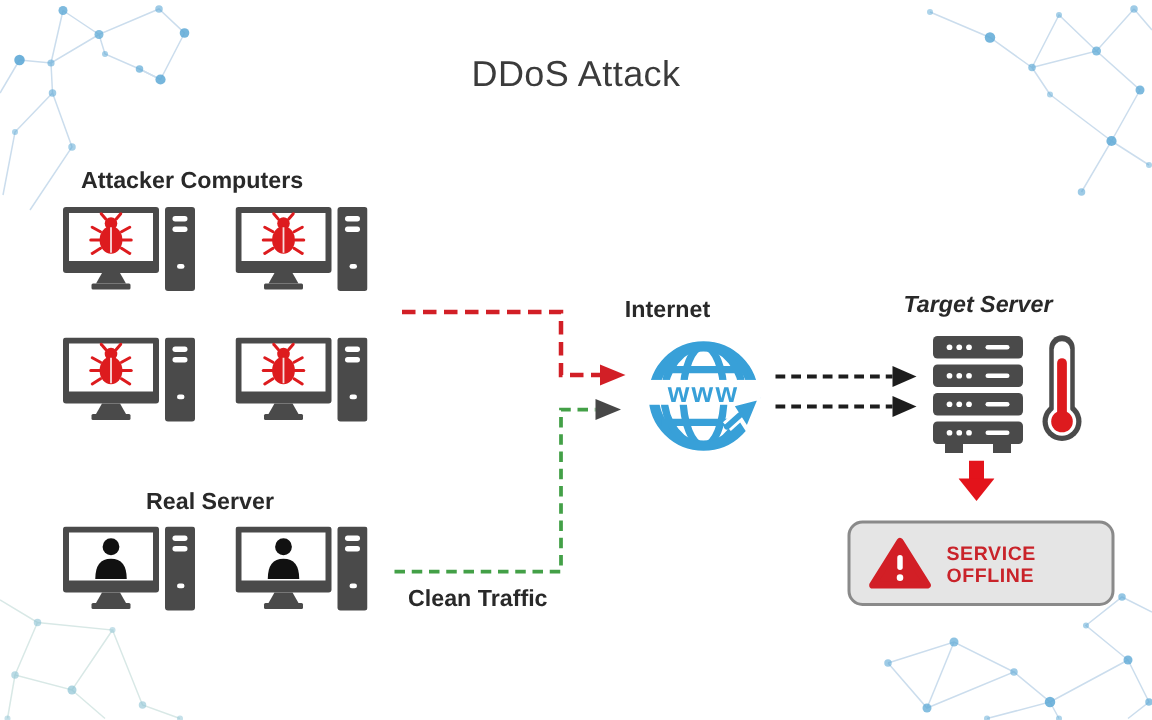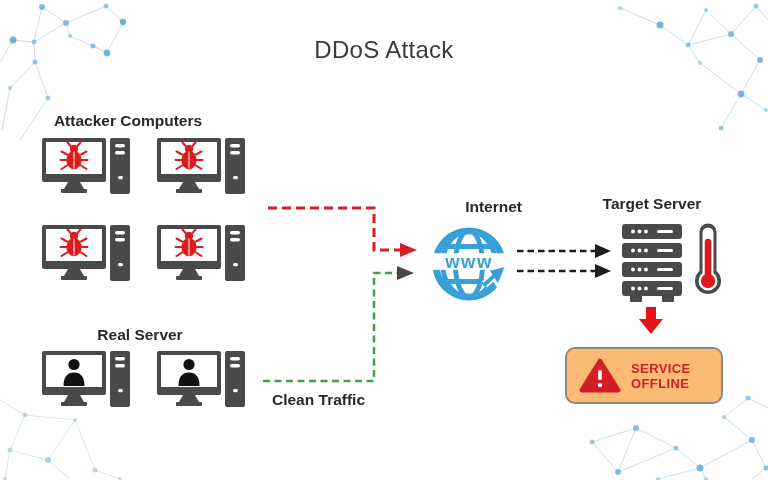--- a/index.html
+++ b/index.html
@@ -17,22 +17,22 @@
     position:absolute;font-size:15.5px;font-weight:600;color:#292929;white-space:nowrap;
   }
   .label.centered{text-align:center;}
   .pc{position:absolute;width:88px;height:58px;}
   .globe{position:absolute;left:431px;top:226px;width:76px;height:76px;}
   .server{position:absolute;left:622px;top:224px;width:60px;height:78px;}
   .thermo{position:absolute;left:694px;top:220px;width:28px;height:78px;}
   .down-arrow{position:absolute;left:639px;top:307px;width:24px;height:28px;}
   .arrows{position:absolute;left:0;top:0;pointer-events:none;}
   .status-box{
-    position:absolute;left:565px;top:347px;width:158px;height:57px;
-    background:#fdba74;border:2px solid #8a8a8a;border-radius:10px;
+    position:absolute;left:565px;top:347px;width:178px;height:57px;
+    background:#e5e5e5;border:2px solid #8a8a8a;border-radius:10px;
     box-sizing:border-box;display:flex;align-items:center;padding-left:12px;
   }
   .status-box .tri{width:42px;height:37px;flex:0 0 auto;}
   .status-text{
     margin-left:10px;font-size:13px;font-weight:700;color:#c9232a;letter-spacing:.4px;
   }
 </style>
 </head>
 <body>
 
@@ -209,39 +209,39 @@
     <g>
       <path d="M517,251 L595,251" fill="none" stroke="#1d1d1d" stroke-width="2.6" stroke-dasharray="6.5 4"></path>
       <polygon points="595,244 611,251 595,258" fill="#1d1d1d"></polygon>
     </g>
     <g>
       <path d="M517,271 L595,271" fill="none" stroke="#1d1d1d" stroke-width="2.6" stroke-dasharray="6.5 4"></path>
       <polygon points="595,264 611,271 595,278" fill="#1d1d1d"></polygon>
     </g>
   </svg>
 
-  <div class="label centered" style="left:422px;top:198px;width:100px;text-align:right;">Internet</div>
+  <div class="label centered" style="left:395px;top:198px;width:100px;">Internet</div>
   <svg class="globe" viewBox="0 0 78 78">
     <g fill="none" stroke="#38a0d8">
       <circle cx="39" cy="39" r="34" stroke-width="7"></circle>
       <ellipse cx="39" cy="39" rx="14" ry="34" stroke-width="5"></ellipse>
       <ellipse cx="39" cy="39" rx="27" ry="34" stroke-width="5"></ellipse>
       <line x1="9" y1="21" x2="69" y2="21" stroke-width="5"></line>
       <line x1="10" y1="57" x2="68" y2="57" stroke-width="5"></line>
     </g>
     <rect x="0" y="28" width="78" height="17" fill="#fff"></rect>
     <text x="39" y="43" text-anchor="middle" font-size="19" font-weight="bold" fill="#38a0d8" letter-spacing="1.5">www</text>
     <g>
       <line x1="66" y1="50" x2="55" y2="60" stroke="#fff" stroke-width="8"></line>
       <polygon points="78,40 58,45 69,62" fill="#38a0d8" stroke="#fff" stroke-width="3" stroke-linejoin="round"></polygon>
       <line x1="64" y1="52" x2="55" y2="60" stroke="#38a0d8" stroke-width="4" stroke-linecap="round"></line>
     </g>
   </svg>
 
-  <div class="label centered" style="left:577px;top:195px;width:150px;">Target Server</div>
+  <div class="label centered" style="left:577px;top:195px;width:150px;font-style:italic;">Target Server</div>
   <svg class="server" viewBox="0 0 60 78">
     <g fill="#4a4a4a">
       <rect x="0" y="0" width="60" height="15" rx="3"></rect>
       <rect x="0" y="19" width="60" height="15" rx="3"></rect>
       <rect x="0" y="38" width="60" height="15" rx="3"></rect>
       <rect x="0" y="57" width="60" height="15" rx="3"></rect>
       <rect x="8" y="72" width="12" height="6"></rect>
       <rect x="40" y="72" width="12" height="6"></rect>
     </g>
     <g fill="#fff">

